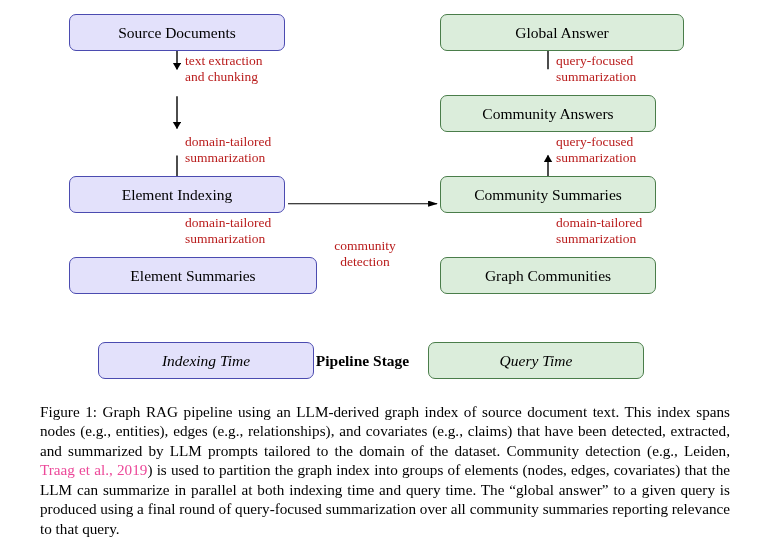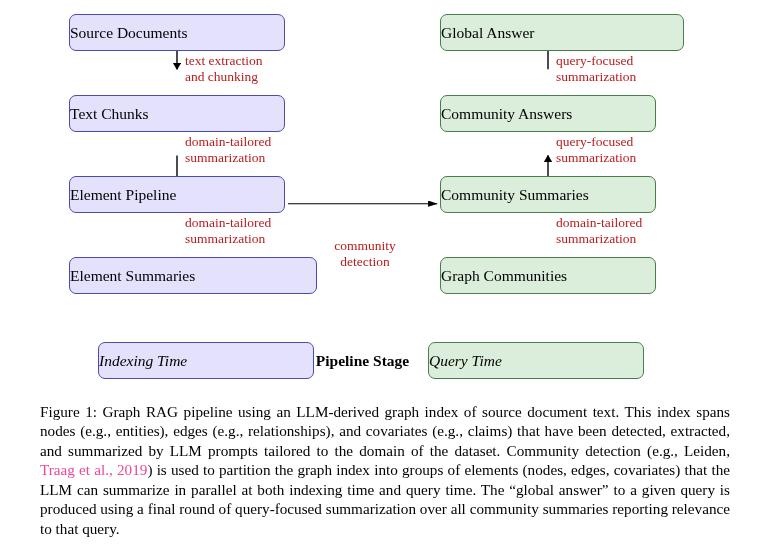--- a/index.html
+++ b/index.html
@@ -24,21 +24,21 @@
     height: 400px;
   }
 
   .node {
     position: absolute;
     box-sizing: border-box;
     border: 1.2px solid #3a3a8c;
     border-radius: 7px;
     display: flex;
     align-items: center;
-    justify-content: flex-start;
+    justify-content: center;
     font-size: 15.5px;
     line-height: 1.1;
     color: #000;
     text-align: center;
     white-space: nowrap;
   }
   .node.indexing {
     background: #e3e1fb;
     border-color: #4b4bb0;
   }
@@ -122,26 +122,23 @@
 
     <line x1="548" y1="257" x2="548" y2="213" stroke="#000" stroke-width="1.4" marker-end="url(#arrowhead)"></line>
     <line x1="548" y1="176" x2="548" y2="132" stroke="#000" stroke-width="1.4" marker-end="url(#arrowhead)"></line>
     <line x1="548" y1="95" x2="548" y2="51" stroke="#000" stroke-width="1.4" marker-end="url(#arrowhead)"></line>
   </svg>
 
   <div class="node indexing" style="left:69px; top:14px; width:216px; height:37px;">
     <span>Source Documents</span>
   </div>
 
-  <div class="node indexing" style="left:69px; top:95px; width:216px; height:37px;">
-    <span>Text Chunks</span>
-  </div>
 
   <div class="node indexing" style="left:69px; top:176px; width:216px; height:37px;">
-    <span>Element Pipeline</span>
+    <span>Element Indexing</span>
   </div>
 
   <div class="node indexing" style="left:69px; top:257px; width:248px; height:37px;">
     <span>Element Summaries</span>
   </div>
 
   <div class="node query" style="left:440px; top:14px; width:244px; height:37px;">
     <span>Global Answer</span>
   </div>
 

